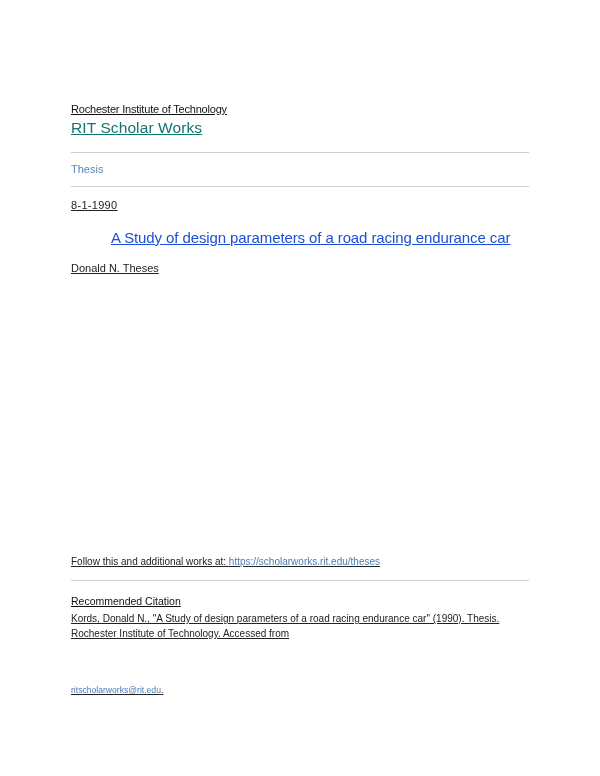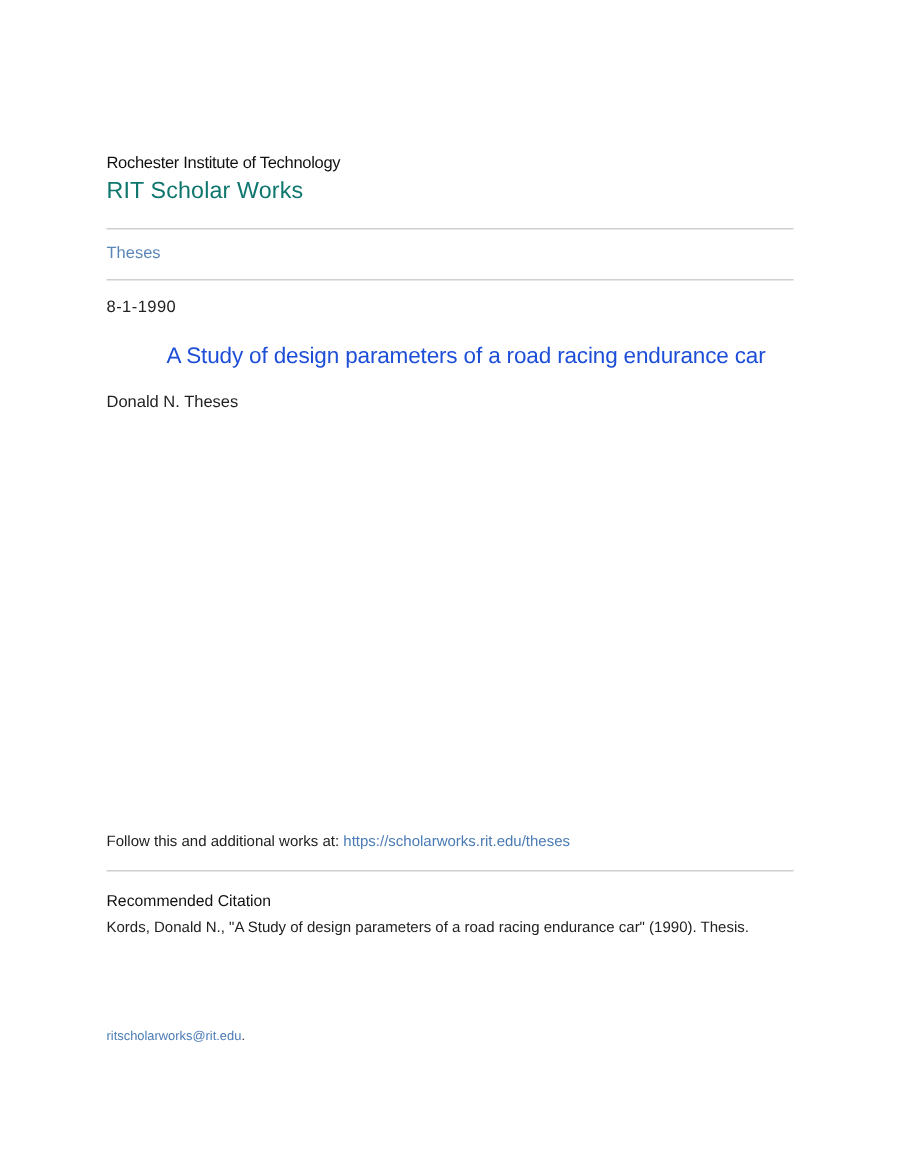--- a/index.html
+++ b/index.html
@@ -8,21 +8,21 @@
       background: #ffffff;
     }
     body {
       width: 600px;
       height: 776px;
       position: relative;
       overflow: hidden;
       font-family: "Liberation Sans", "DejaVu Sans", sans-serif;
       color: #1a1a1a;
     }
-    .abs { position: absolute; left: 71px; white-space: nowrap; }
+    .abs { position: absolute; left: 71px; white-space: nowrap; text-decoration: underline; }
     .institution {
       top: 103px;
       font-size: 11px;
       letter-spacing: -0.2px;
       color: #111;
     }
     .repo-title {
       top: 119px;
       font-size: 15.5px;
       color: #0f766e;
@@ -95,34 +95,35 @@
     }
   </style>
 </head>
 <body>
 
 <div class="abs institution">Rochester Institute of Technology</div>
 <a class="abs repo-title">RIT Scholar Works</a>
 
 <div class="hr" style="top:152px;"></div>
 
-<a class="abs collection">Theses</a>
+<a class="abs collection">Thesis</a>
 
 <div class="hr" style="top:186px;"></div>
 
 <div class="abs date">8-1-1990</div>
 <div class="abs doc-title">A Study of design parameters of a road racing endurance car</div>
 <div class="abs author">Donald N. Theses</div>
 
 <div class="abs follow">
   <span>Follow this and additional works at: </span><a>https://scholarworks.rit.edu/theses</a>
 </div>
 
 <div class="hr" style="top:580px;"></div>
 
 <div class="abs citation-heading">Recommended Citation</div>
 <div class="abs citation-body">
   <div>Kords, Donald N., "A Study of design parameters of a road racing endurance car" (1990). Thesis.</div>
+  <div>Rochester Institute of Technology. Accessed from</div>
 </div>
 
 <div class="abs footer">
   <br><a>ritscholarworks@rit.edu</a><span>.</span>
 </div>
 
 </body></html>

